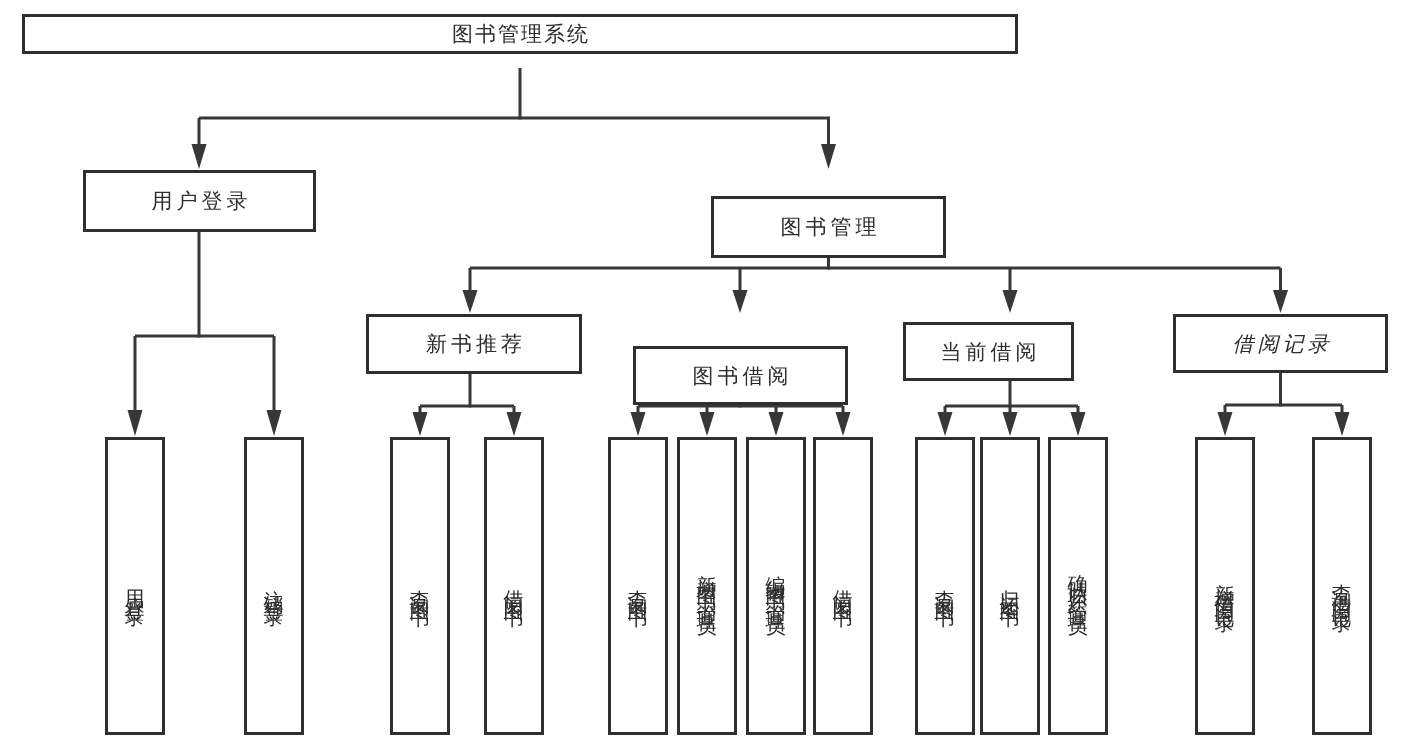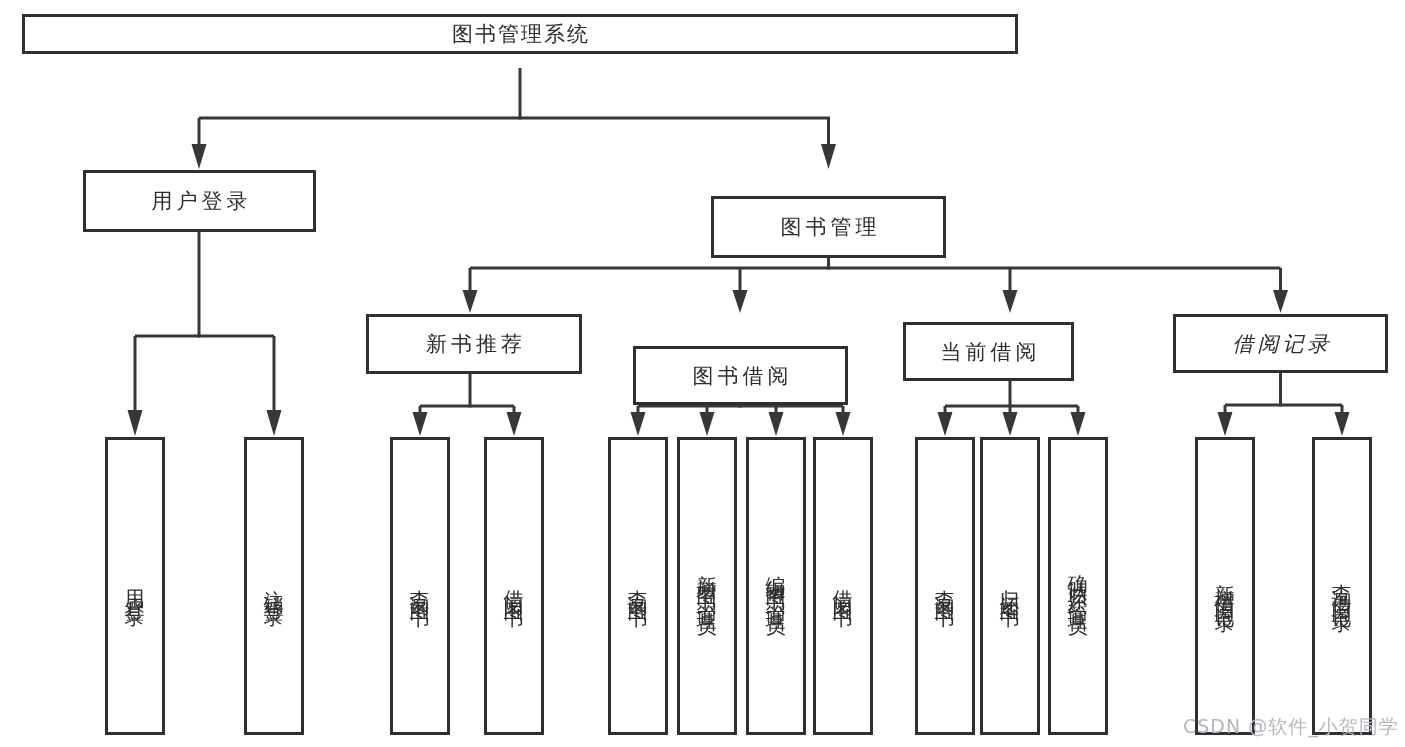--- a/index.html
+++ b/index.html
@@ -223,15 +223,14 @@
     <span class="vtext">确认归还（管理员）</span>
   </div>
 
   <div class="box vbox" style="left:1195px;">
     <span class="vtext">新增借阅记录</span>
   </div>
   <div class="box vbox" style="left:1312px;">
     <span class="vtext">查询借阅记录</span>
   </div>
 
-  <div class="watermark">CSDN @软件_小贺同学</div>
 
 </div>
 
 </body></html>

